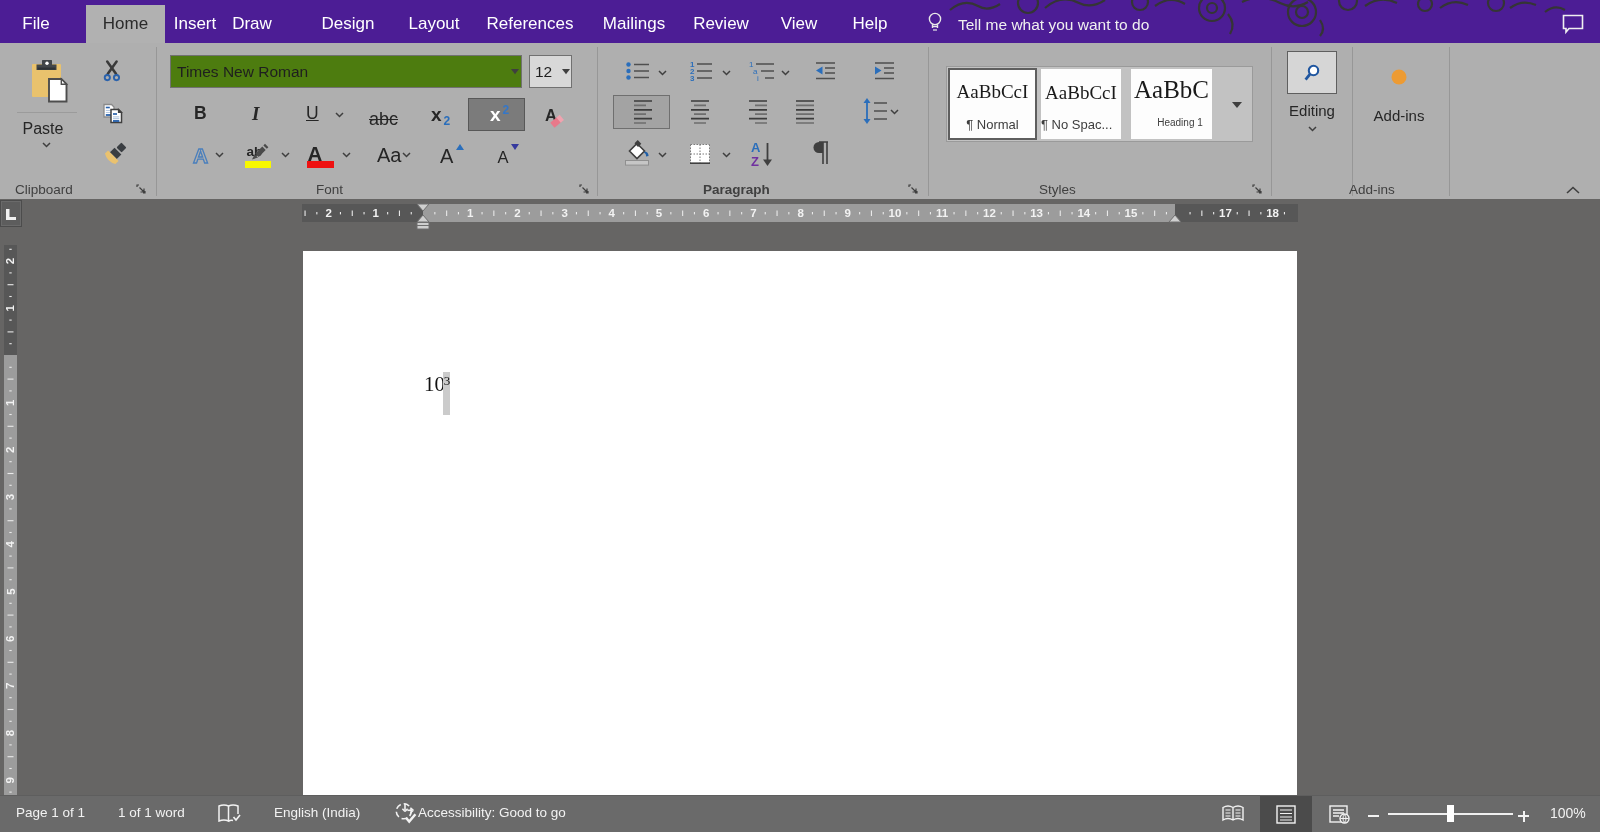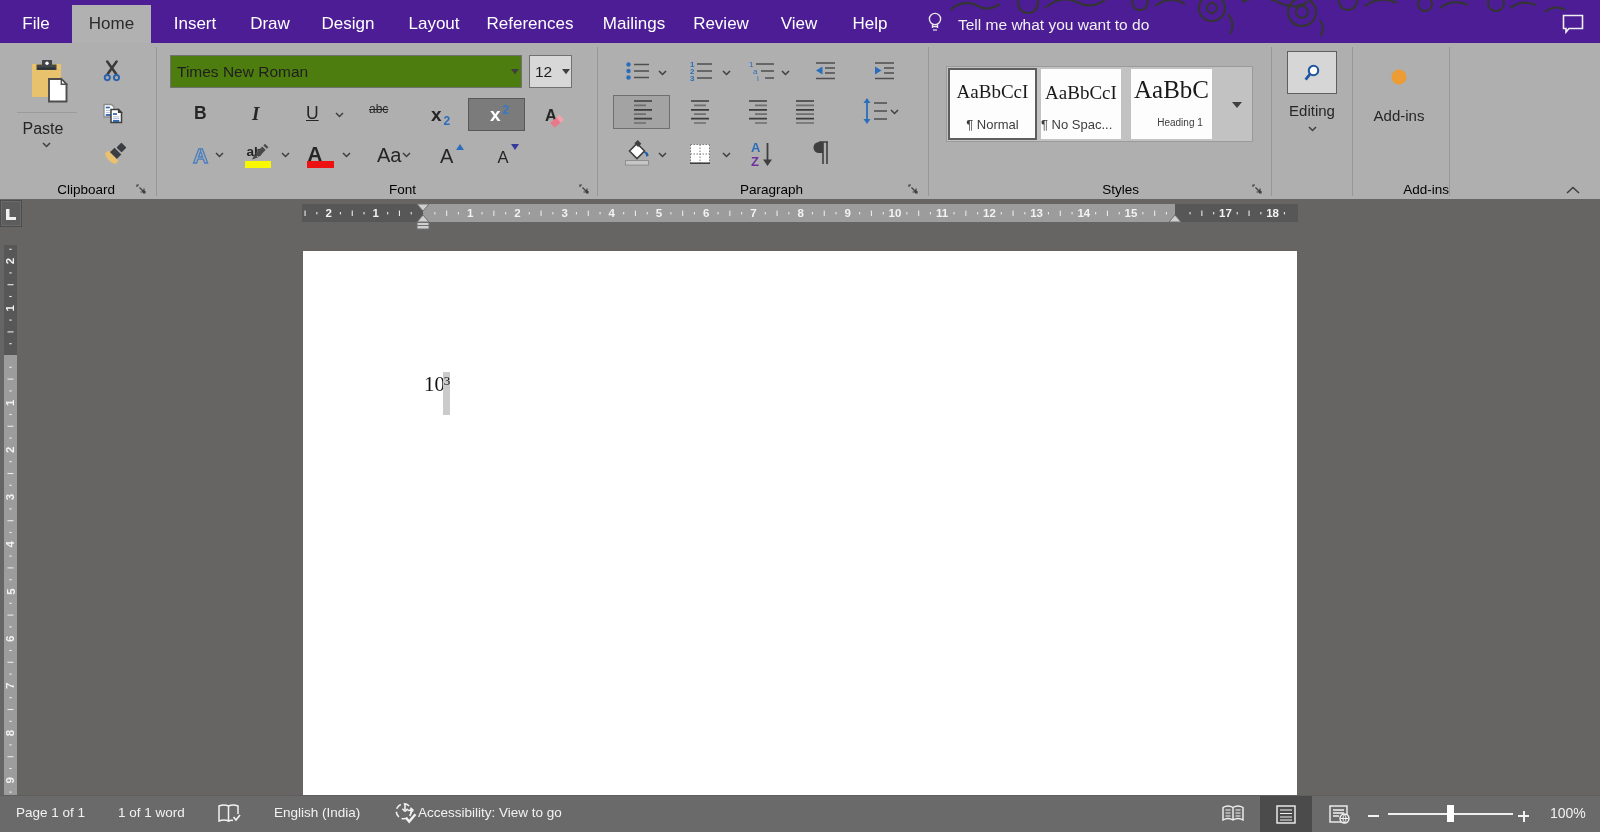--- a/index.html
+++ b/index.html
@@ -8,21 +8,21 @@
   .abs { position:absolute; }
   svg { position:absolute; overflow:visible; }
   
   #titlebar { position:absolute; left:0; top:0; width:1600px; height:43px; background:#4c1d95; }
   .tab { position:absolute; top:6px; height:37px; color:#ffffff; font-size:17px; line-height:36px; text-align:center; }
   #tab-home { top:5px; height:38px; background:#b1b1b1; color:#2b2b2b; line-height:38px; }
   #tellme { position:absolute; left:958px; top:6px; height:37px; line-height:37px; color:#f0f0f0; font-size:15.5px; }
   
   #ribbon { position:absolute; left:0; top:43px; width:1600px; height:156px; background:#afafaf; }
   .vsep { position:absolute; top:4px; width:1px; height:149px; background:#979797; }
-  .gname { position:absolute; top:139px; height:16px; font-size:13.5px; color:#000000; text-align:right; }
+  .gname { position:absolute; top:139px; height:16px; font-size:13.5px; color:#404040; text-align:left; }
   .rtx { position:absolute; color:#262626; }
   .launch { position:absolute; width:10px; height:10px; }
   .chev { position:absolute; width:9px; height:6px; }
   
   #docarea { position:absolute; left:0; top:199px; width:1600px; height:596px; background:#666564; }
   #page { position:absolute; left:303px; top:52px; width:994px; height:544px; background:#ffffff; }
   
   #statusbar { position:absolute; left:0; top:795px; width:1600px; height:37px; background:#6a6a6a; border-top:1px solid #5e5e5e; color:#f2f2f2; font-size:13.5px; }
   .st { position:absolute; top:0; height:36px; line-height:34px; }
 </style>
@@ -45,23 +45,23 @@
     <circle cx="352" cy="12" r="14"></circle>
     <circle cx="352" cy="12" r="6"></circle>
     <path d="M370,20 q6,9 0,16"></path>
     <circle cx="475" cy="4" r="7"></circle>
     <path d="M490,8 q13,-10 28,-3"></path>
     <circle cx="546" cy="3" r="8"></circle>
     <path d="M560,8 q12,-9 26,-3"></path>
     <path d="M595,12 q10,-8 20,-2"></path>
   </svg>
   <div class="tab" style="left:7px;width:58px;">File</div>
-  <div class="tab" id="tab-home" style="left:72px;width:79px;">Home</div>
+  <div class="tab" id="tab-home" style="left:86px;width:79px;">Home</div>
   <div class="tab" style="left:166px;width:58px;">Insert</div>
-  <div class="tab" style="left:242px;width:56px;">Draw</div>
+  <div class="tab" style="left:224px;width:56px;">Draw</div>
   <div class="tab" style="left:314px;width:68px;">Design</div>
   <div class="tab" style="left:400px;width:68px;">Layout</div>
   <div class="tab" style="left:482px;width:96px;">References</div>
   <div class="tab" style="left:594px;width:80px;">Mailings</div>
   <div class="tab" style="left:688px;width:66px;">Review</div>
   <div class="tab" style="left:770px;width:58px;">View</div>
   <div class="tab" style="left:842px;width:56px;">Help</div>
   <svg style="left:926px;top:12px" width="18" height="22" viewBox="0 0 18 22" fill="none" stroke="#e8e8e8" stroke-width="1.4">
     <circle cx="9" cy="7" r="5.6"></circle>
     <path d="M6.5,12.5 L6.5,16 M11.5,12.5 L11.5,16 M6.5,14.5 L11.5,14.5"></path>
@@ -142,21 +142,21 @@
     <svg style="left:32px;top:13px" width="8" height="5.5" viewBox="0 0 8 5.5">
         <path d="M0,0 h8 l-4,5.2 z" fill="#3f3f3f"></path>
       </svg>
   </div>
   <div class="rtx" style="left:194px;top:61.5px;font-size:17.5px;line-height:1;font-weight:bold;">B</div>
   <div class="rtx" style="left:252px;top:60.5px;font-size:19px;line-height:1;font-style:italic;font-family:'Liberation Serif',serif;font-weight:bold;">I</div>
   <div class="rtx" style="left:306px;top:61.5px;font-size:17.5px;line-height:1;text-decoration:underline;">U</div>
   <svg class="chev" style="left:335px;top:69px" viewBox="0 0 9 6" fill="none" stroke="#3f3f3f" stroke-width="1.5">
       <path d="M1,1 L4.5,4.5 L8,1"></path>
     </svg>
-  <div class="rtx" style="left:369px;top:60px;font-size:12px;line-height:1;text-decoration:line-through;text-align:right;">abc</div>
+  <div class="rtx" style="left:369px;top:67px;font-size:18px;line-height:1;text-decoration:line-through;text-align:right;">abc</div>
   <div class="rtx" style="left:431px;top:61.5px;font-size:19px;line-height:1;font-weight:bold;">x</div>
   <div class="rtx" style="left:443.5px;top:72px;font-size:12px;line-height:1;font-weight:bold;color:#2a6ebb;">2</div>
   <div class="abs" style="left:468px;top:55px;width:57px;height:33px;background:#7b7b7b;border:1px solid #585858;"></div>
   <div class="rtx" style="left:490px;top:61.5px;font-size:19px;line-height:1;font-weight:bold;color:#ffffff;">x</div>
   <div class="rtx" style="left:502.5px;top:61px;font-size:12px;line-height:1;font-weight:bold;color:#3577c8;">2</div>
 
   <div class="rtx" style="left:545px;top:64px;font-size:16.5px;line-height:1;font-weight:bold;">A</div>
   <svg style="left:550px;top:70px" width="15" height="15" viewBox="0 0 15 15">
     <g transform="rotate(-40 7.5 7.5)">
         <rect x="0.5" y="4.6" width="8.5" height="6.6" fill="#e8798a"></rect>
@@ -332,21 +332,21 @@
     <text x="0" y="11" font-family="Liberation Sans" font-size="13" font-weight="bold" fill="#2a6ebb">A</text>
     <text x="0" y="25" font-family="Liberation Sans" font-size="13" font-weight="bold" fill="#7030a0">Z</text>
     <path d="M16.5,2 V20" stroke="#3f3f3f" stroke-width="1.8"></path>
     <path d="M16.5,25 L21,18.5 H12 Z" fill="#3f3f3f"></path>
   </svg>
 
   <svg style="left:813px;top:99px" width="16" height="22" viewBox="0 0 16 22">
     <path d="M6,0 H15 M10,0 V22 M14,0 V22" stroke="#3f3f3f" stroke-width="1.6"></path>
     <path d="M10,0 H6 A5.5,5.5 0 0 0 6,11 H10 Z" fill="#3f3f3f"></path>
   </svg>
-  <div class="gname" style="left:703px;width:100px;">Paragraph</div>
+  <div class="gname" style="left:703px;width:100px;font-weight:bold;">Paragraph</div>
   <svg class="launch" style="left:908px;top:141px" viewBox="0 0 10 10" fill="none" stroke="#3f3f3f" stroke-width="1.2">
       <path d="M1,3 V1 H3 M9,7 V9 H7 M3.5,3.5 L8,8 M8,4.5 V8 H4.5"></path>
     </svg>
 
   <div class="abs" style="left:946px;top:23px;width:307px;height:76px;background:#c2c2c2;border:1px solid #9a9a9a;"></div>
   <div class="abs" style="left:948px;top:25px;width:89px;height:72px;background:#fdfdfd;border:2px solid #5e5e5e;">
     <div style="position:absolute;left:0;top:11px;width:85px;text-align:center;font-family:'Liberation Serif',serif;font-size:19px;color:#1a1a1a;">AaBbCcI</div>
     <div style="position:absolute;left:0;top:47px;width:85px;text-align:center;font-size:13px;color:#3d3d3d;">¶ Normal</div>
   </div>
   <div class="abs" style="left:1041px;top:26px;width:80px;height:70px;background:#fdfdfd;">
@@ -554,21 +554,21 @@
   </svg>
   <div class="st" style="left:274px;">English (India)</div>
   <svg style="left:394px;top:6px" width="24" height="24" viewBox="0 0 24 24" fill="none" stroke="#f2f2f2">
     <circle cx="9.8" cy="9.3" r="7.5" stroke-width="1.6" stroke-dasharray="6,3" stroke-dashoffset="10"></circle>
     <path d="M11,1.4 V8" stroke-width="1.6"></path>
     <path d="M11,9.6 L8.4,6.7 M11,9.6 L13.6,6.7" stroke-width="1.5"></path>
     <path d="M13.4,8.3 H17.8" stroke-width="1.6"></path>
     <path d="M19.4,8.3 L16.4,5.7 M19.4,8.3 L16.4,10.9" stroke-width="1.5"></path>
     <path d="M12,15.8 l3.2,3.8 6.2,-7.4" stroke-width="2.5"></path>
   </svg>
-  <div class="st" style="left:418px;">Accessibility: View to go</div>
+  <div class="st" style="left:418px;">Accessibility: Good to go</div>
 
   <svg style="left:1222px;top:9px" width="22" height="17" viewBox="0 0 22 17" fill="none" stroke="#f2f2f2" stroke-width="1.4">
     <path d="M11,2.5 Q6,-0.5 1,2.5 V15 Q6,12 11,15 Q16,12 21,15 V2.5 Q16,-0.5 11,2.5 V15"></path>
     <path d="M3.5,5 H8.5 M3.5,8 H8.5 M3.5,11 H8.5 M13.5,5 H18.5 M13.5,8 H18.5 M13.5,11 H18.5" stroke-width="1.1"></path>
   </svg>
   <div class="abs" style="left:1260px;top:0;width:52px;height:37px;background:#4b4b4b;"></div>
   <svg style="left:1276px;top:9px" width="20" height="19" viewBox="0 0 20 19" fill="none" stroke="#f2f2f2" stroke-width="1.4">
     <rect x="1" y="1" width="18" height="17" fill="none"></rect>
     <path d="M4,5 H16 M4,8.5 H16 M4,12 H16 M4,15 H16" stroke-width="1.2"></path>
   </svg>

